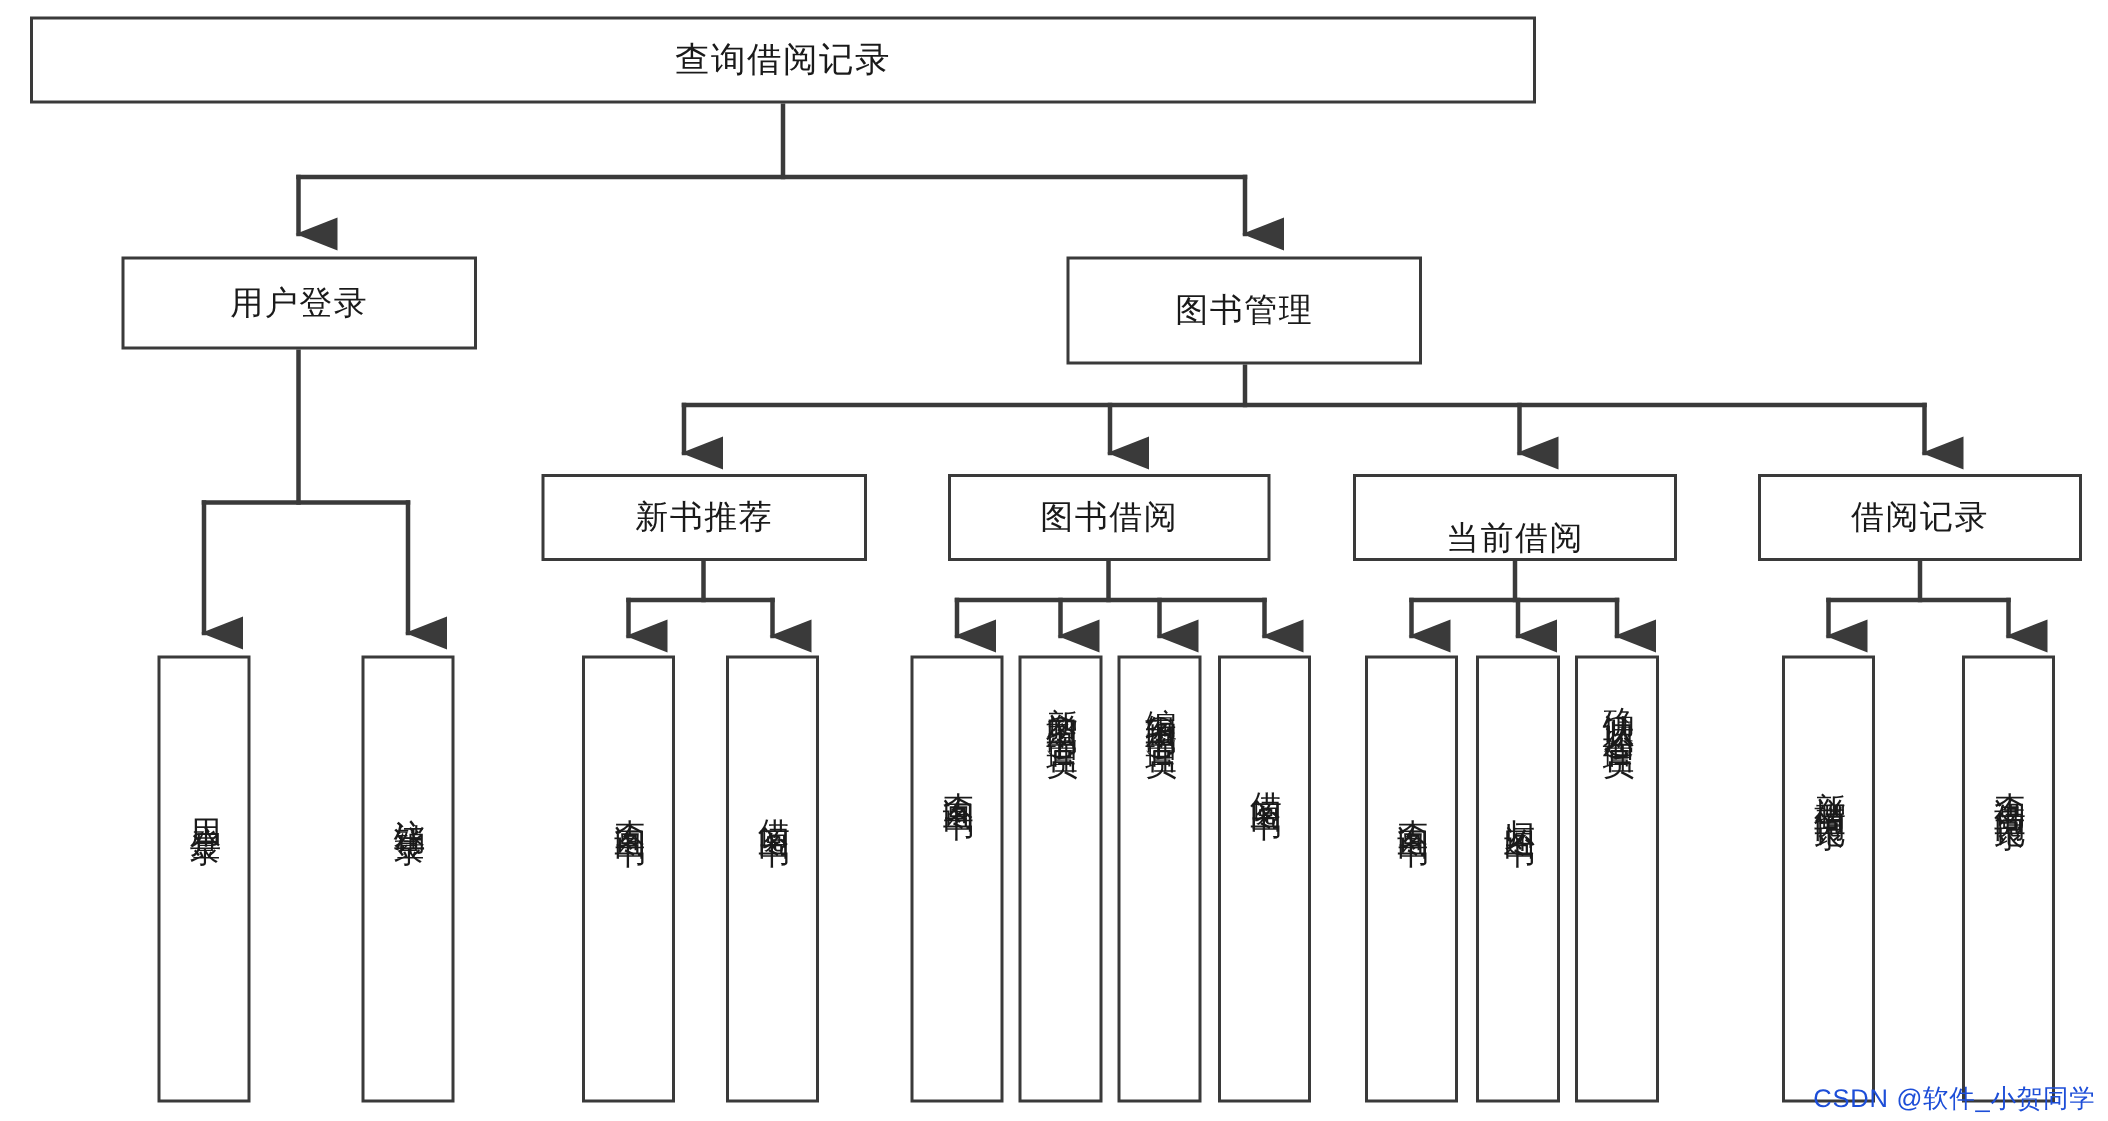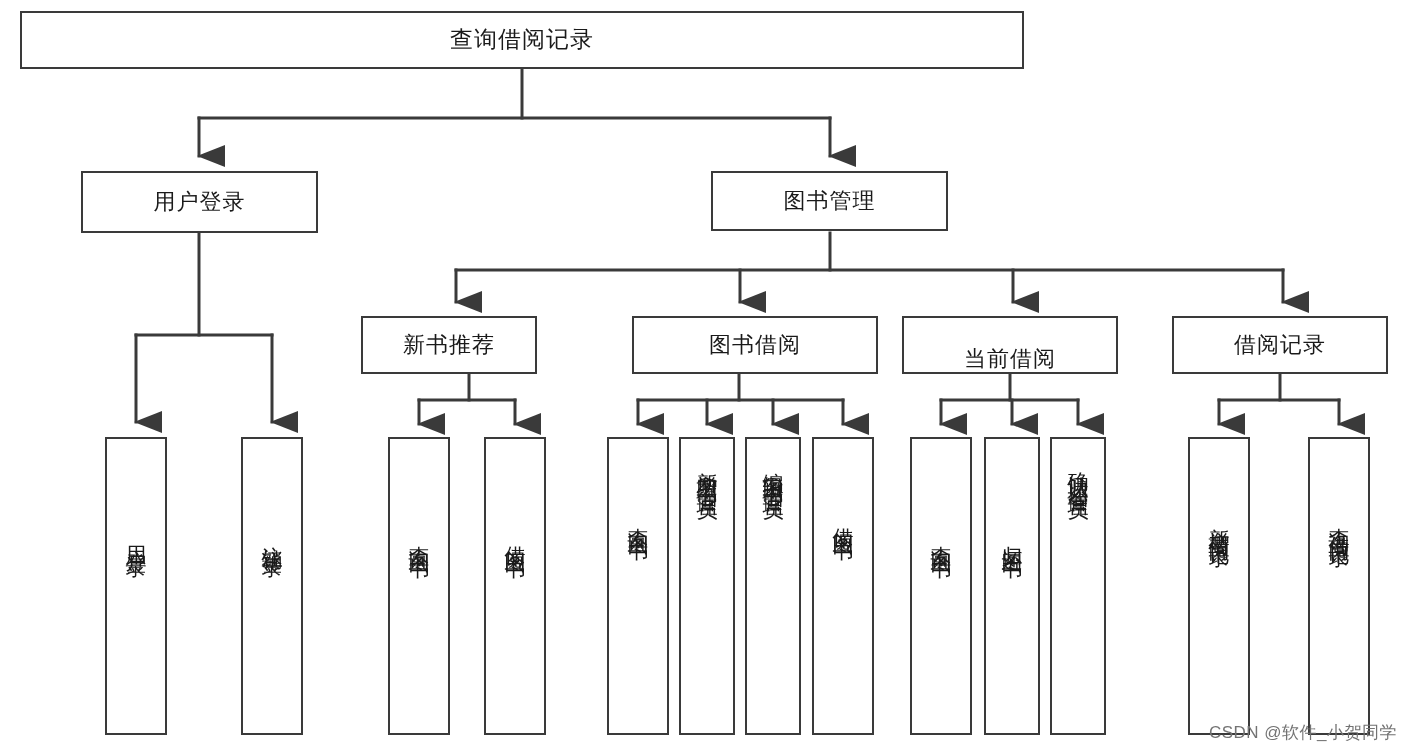--- a/index.html
+++ b/index.html
@@ -67,21 +67,21 @@
     margin-top: 62px;
   }
   .node.v.top .vtext {
     margin-top: 6px;
   }
   #watermark {
     position: absolute;
     right: 8px;
     bottom: 3px;
     font-size: 17px;
-    color: #737373;
+    color: #1d4ed8;
     letter-spacing: 0.5px;
     white-space: nowrap;
     z-index: 5;
     font-family: "Liberation Sans", "DejaVu Sans", sans-serif;
   }
 </style>
 </head>
 <body>
 
 <div id="canvas">
@@ -141,28 +141,28 @@
     </g>
   </svg>
 
   <div class="node h root" id="root-node" style="left: 20px; top: 11px; width: 1004px; height: 58px;">
     <span>查询借阅记录</span>
   </div>
 
   <div class="node h" id="l2-0" style="left: 81px; top: 171px; width: 237px; height: 62px;">
     <span>用户登录</span>
   </div>
-  <div class="node h" id="l2-1" style="left: 711px; top: 171px; width: 237px; height: 60px;">
+  <div class="node h" id="l2-1" style="left: 711px; top: 171px; width: 237px; height: 72px;">
     <span>图书管理</span>
   </div>
 
-  <div class="node h" id="l3-0" style="left: 361px; top: 316px; width: 176px; height: 58px;">
+  <div class="node h" id="l3-0" style="left: 361px; top: 316px; width: 217px; height: 58px;">
     <span>新书推荐</span>
   </div>
-  <div class="node h" id="l3-1" style="left: 632px; top: 316px; width: 246px; height: 58px;">
+  <div class="node h" id="l3-1" style="left: 632px; top: 316px; width: 215px; height: 58px;">
     <span>图书借阅</span>
   </div>
   <div class="node h" id="l3-2" style="left: 902px; top: 316px; width: 216px; height: 58px; align-items: flex-end;">
     <span>当前借阅</span>
   </div>
   <div class="node h" id="l3-3" style="left: 1172px; top: 316px; width: 216px; height: 58px;">
     <span>借阅记录</span>
   </div>
 
   <div class="node v mid" id="lf-0" style="left: 105px; top: 437px; width: 62px; height: 298px;">

